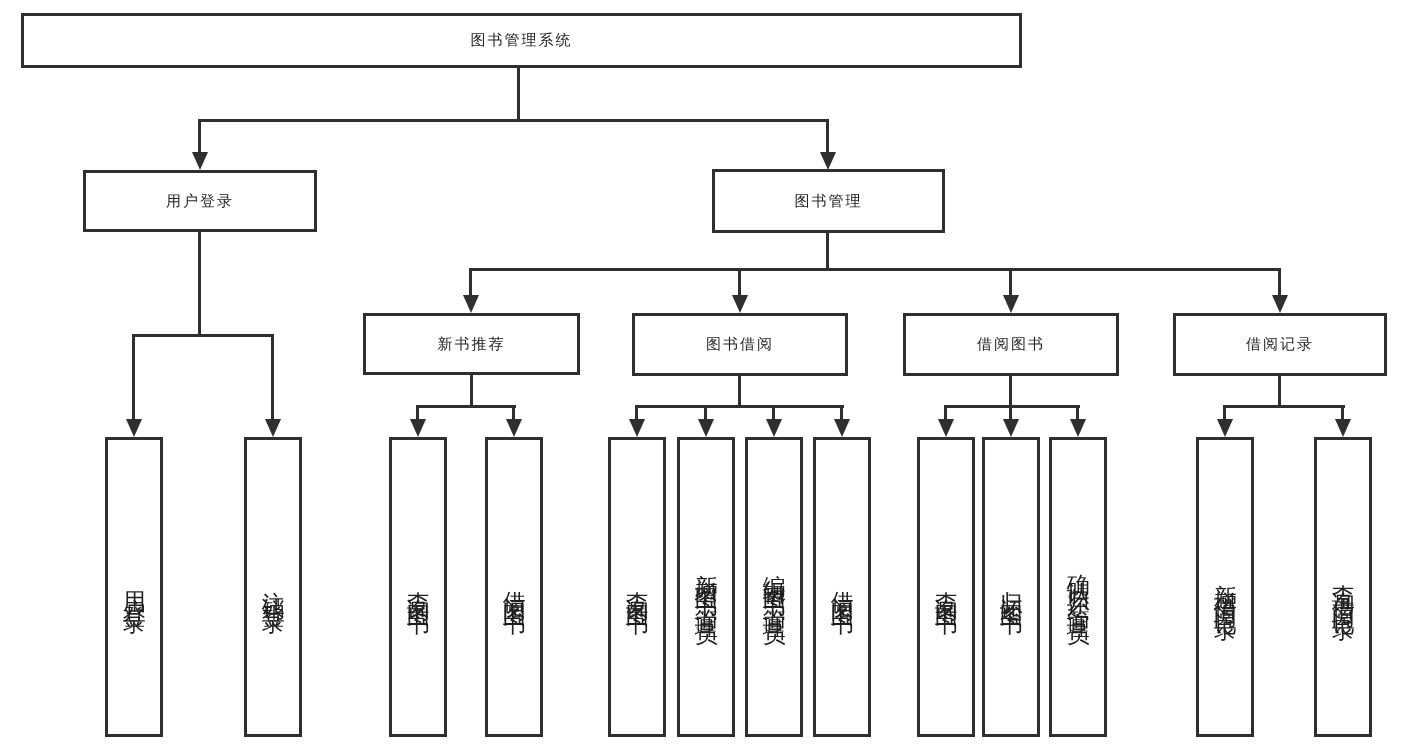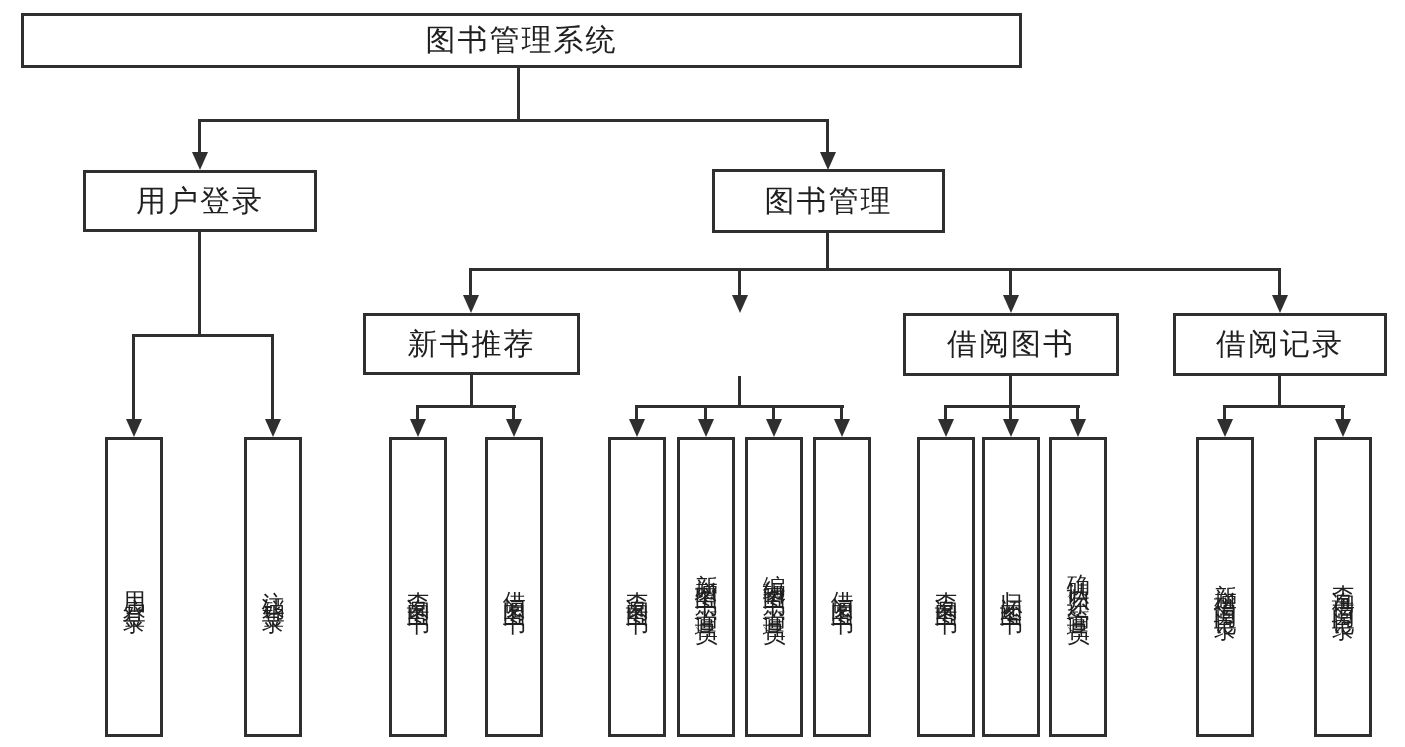--- a/index.html
+++ b/index.html
@@ -16,21 +16,21 @@
   .node{
     position:absolute;
     box-sizing:border-box;
     border:3px solid var(--line);
     background:var(--bg);
     display:flex;
     align-items:center;
     justify-content:center;
     color:var(--text);
   }
-  .node.h .lbl{font-size:30px;letter-spacing:2px;white-space:nowrap;}
+  .node.h .lbl{font-size:15px;letter-spacing:2px;white-space:nowrap;}
   .node.v .lbl{
     writing-mode:vertical-rl;
     text-orientation:mixed;
     font-size:23px;
     letter-spacing:7px;
     line-height:1.1;
     white-space:nowrap;
   }
 
   .n-root          {left:21px;  top:13px;  width:1001px;height:55px;}
@@ -88,20 +88,23 @@
   <div class="node h n-user-login">
     <span class="lbl">用户登录</span>
   </div>
   <div class="node h n-book-mgmt">
     <span class="lbl">图书管理</span>
   </div>
 
   <div class="node h n-new-book-rec">
     <span class="lbl">新书推荐</span>
   </div>
+  <div class="node h n-book-borrow">
+    <span class="lbl">图书借阅</span>
+  </div>
   <div class="node h n-current-borrow">
     <span class="lbl">借阅图书</span>
   </div>
   <div class="node h n-borrow-records">
     <span class="lbl">借阅记录</span>
   </div>
 
   <div class="node v leaf n-leaf-user-login">
     <span class="lbl">用户登录</span>
   </div>

